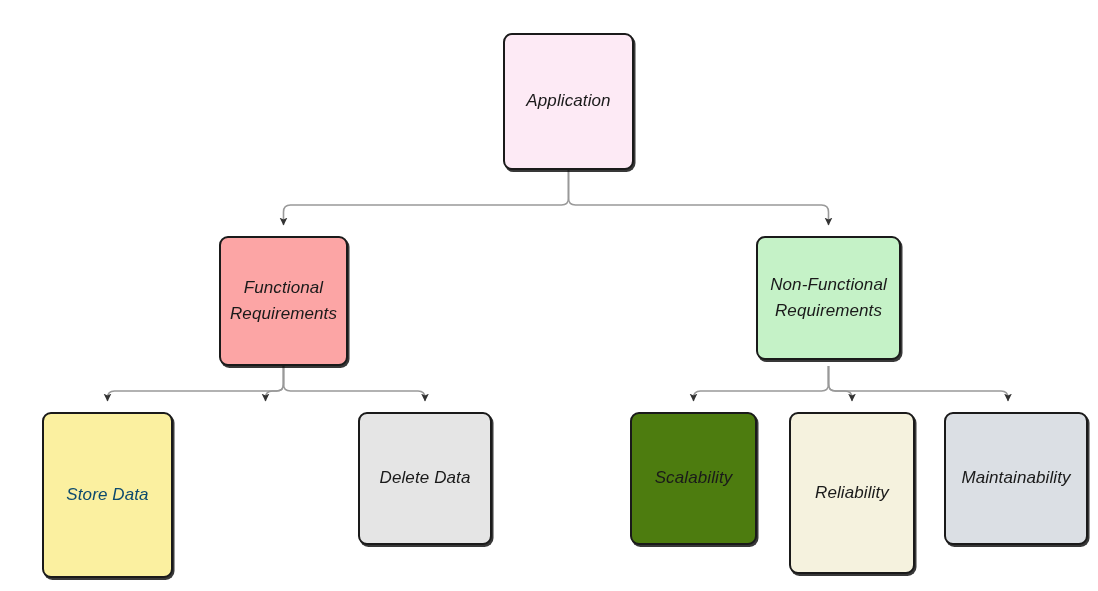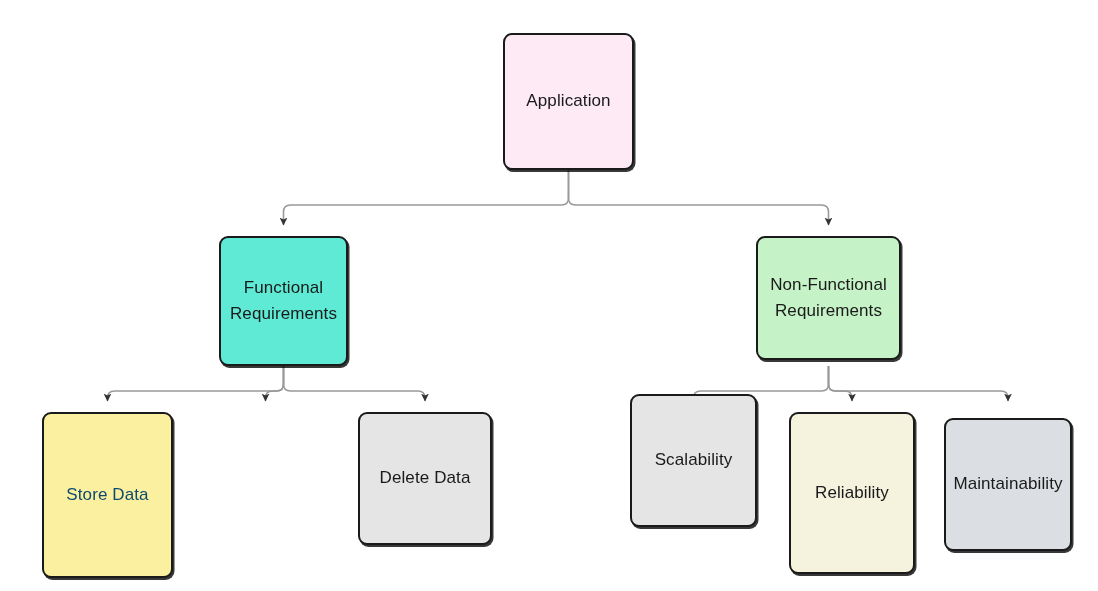--- a/index.html
+++ b/index.html
@@ -40,20 +40,21 @@
     color: #1a1a1a;
     font-size: 17px;
     line-height: 1.55;
     letter-spacing: 0.1px;
     box-shadow: 1.5px 2px 0 rgba(0,0,0,0.78);
   }
   .node .node-label {
     display: block;
     padding: 0 4px;
     white-space: pre-line;
+    font-style: italic;
   }
 </style>
 </head>
 <body>
 
 <div id="diagram-canvas">
 
   <svg id="edge-layer" viewBox="0 0 1098 591" width="1098" height="591" xmlns="http://www.w3.org/2000/svg">
     <defs>
       <marker id="arrowhead" markerWidth="9" markerHeight="9" refX="7.4" refY="4.5" orient="auto" markerUnits="userSpaceOnUse">
@@ -69,44 +70,44 @@
         <path d="M 828.5 366 L 828.5 384 Q 828.5 391 821.5 391 L 700.5 391 Q 693.5 391 693.5 398 L 693.5 401" marker-end="url(#arrowhead)"></path>
         <path d="M 828.5 366 L 828.5 384 Q 828.5 391 835.5 391 L 845 391 Q 852 391 852 398 L 852 401" marker-end="url(#arrowhead)"></path>
         <path d="M 828.5 366 L 828.5 384 Q 828.5 391 835.5 391 L 1001 391 Q 1008 391 1008 398 L 1008 401" marker-end="url(#arrowhead)"></path>
       </g>
   </svg>
 
   <div class="node" style="left: 503px; top: 33px; width: 131px; height: 137px; background: rgb(253, 234, 245); border-color: rgb(26, 26, 26); color: rgb(26, 26, 26);">
     <span class="node-label">Application</span>
   </div>
 
-  <div class="node" style="left: 219px; top: 236px; width: 129px; height: 130px; background: #5eead4; border-color: rgb(26, 26, 26); color: rgb(26, 26, 26);">
+  <div class="node" style="left: 219px; top: 236px; width: 129px; height: 130px; background: #fca5a5; border-color: rgb(26, 26, 26); color: rgb(26, 26, 26);">
     <span class="node-label">Functional
 Requirements</span>
   </div>
 
   <div class="node" style="left: 756px; top: 236px; width: 145px; height: 124px; background: rgb(197, 242, 199); border-color: rgb(26, 26, 26); color: rgb(26, 26, 26);">
     <span class="node-label">Non-Functional
 Requirements</span>
   </div>
 
   <div class="node" style="left: 42px; top: 412px; width: 131px; height: 166px; background: rgb(251, 240, 160); border-color: rgb(26, 26, 26); color: #0c4a6e;">
     <span class="node-label">Store Data</span>
   </div>
 
 
   <div class="node" style="left: 358px; top: 412px; width: 134px; height: 133px; background: #e5e5e5; border-color: rgb(26, 26, 26); color: rgb(26, 26, 26);">
     <span class="node-label">Delete Data</span>
   </div>
 
-  <div class="node" style="left: 630px; top: 394px; width: 127px; height: 133px; background: #e5e5e5; border-color: rgb(26, 26, 26); color: rgb(26, 26, 26); justify-content: center;">
+  <div class="node" style="left: 630px; top: 412px; width: 127px; height: 133px; background: #4d7c0f; border-color: rgb(26, 26, 26); color: rgb(26, 26, 26); justify-content: center;">
     <span class="node-label">Scalability</span>
   </div>
 
   <div class="node" style="left: 789px; top: 412px; width: 126px; height: 162px; background: rgb(245, 242, 222); border-color: rgb(26, 26, 26); color: rgb(26, 26, 26);">
     <span class="node-label">Reliability</span>
   </div>
 
-  <div class="node" style="left: 944px; top: 412px; width: 128px; height: 133px; background: rgb(219, 223, 228); border-color: rgb(26, 26, 26); color: rgb(26, 26, 26); margin-top: 6px;">
+  <div class="node" style="left: 944px; top: 412px; width: 144px; height: 133px; background: rgb(219, 223, 228); border-color: rgb(26, 26, 26); color: rgb(26, 26, 26);">
     <span class="node-label">Maintainability</span>
   </div>
 
 </div>
 
 </body></html>

